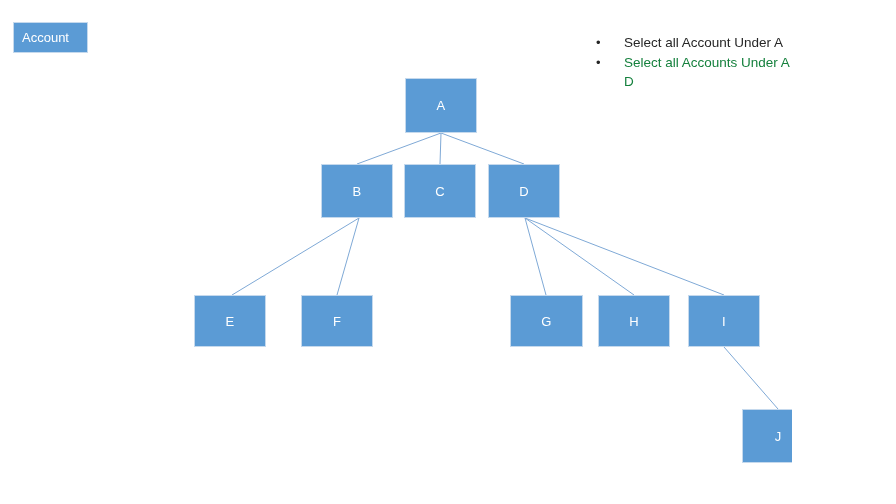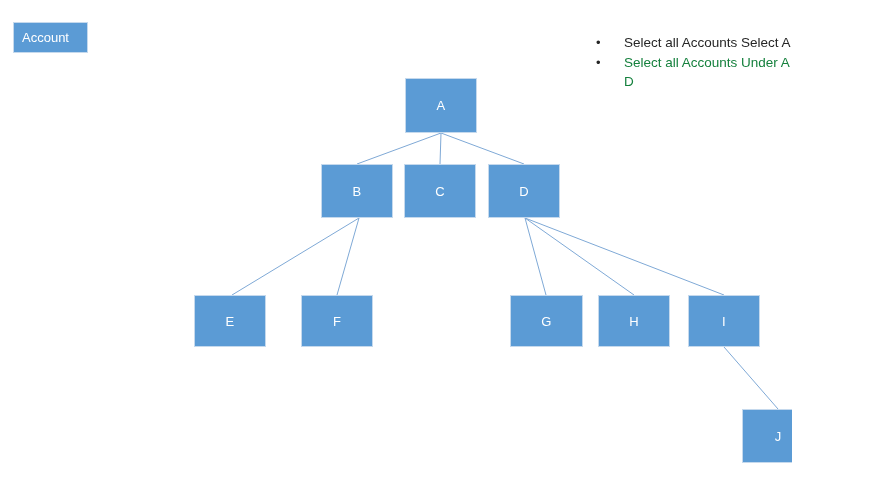--- a/index.html
+++ b/index.html
@@ -135,21 +135,21 @@
         <span>I</span>
       </div>
       <div class="node" style="left: 742px; top: 409px; width: 72px; height: 54px; background: rgb(91, 155, 213); border-color: rgb(197, 217, 237); color: rgb(255, 255, 255);">
         <span>J</span>
       </div>
     </div>
 
   <div class="bullets" id="bullets-layer">
       <div class="bullet-row">
         <span class="bullet-dot" style="color: rgb(38, 38, 38);">•</span>
-        <span class="bullet-text" style="color: rgb(38, 38, 38);">Select all Accounts Select A</span>
+        <span class="bullet-text" style="color: rgb(38, 38, 38);">Select all Account Under A</span>
       </div>
       <div class="bullet-row">
         <span class="bullet-dot" style="color: rgb(38, 38, 38);">•</span>
         <span class="bullet-text" style="color: #15803d;">Select all Accounts Under A AND Not Under D</span>
       </div>
     </div>
 
 </div>
 
 </body></html>

